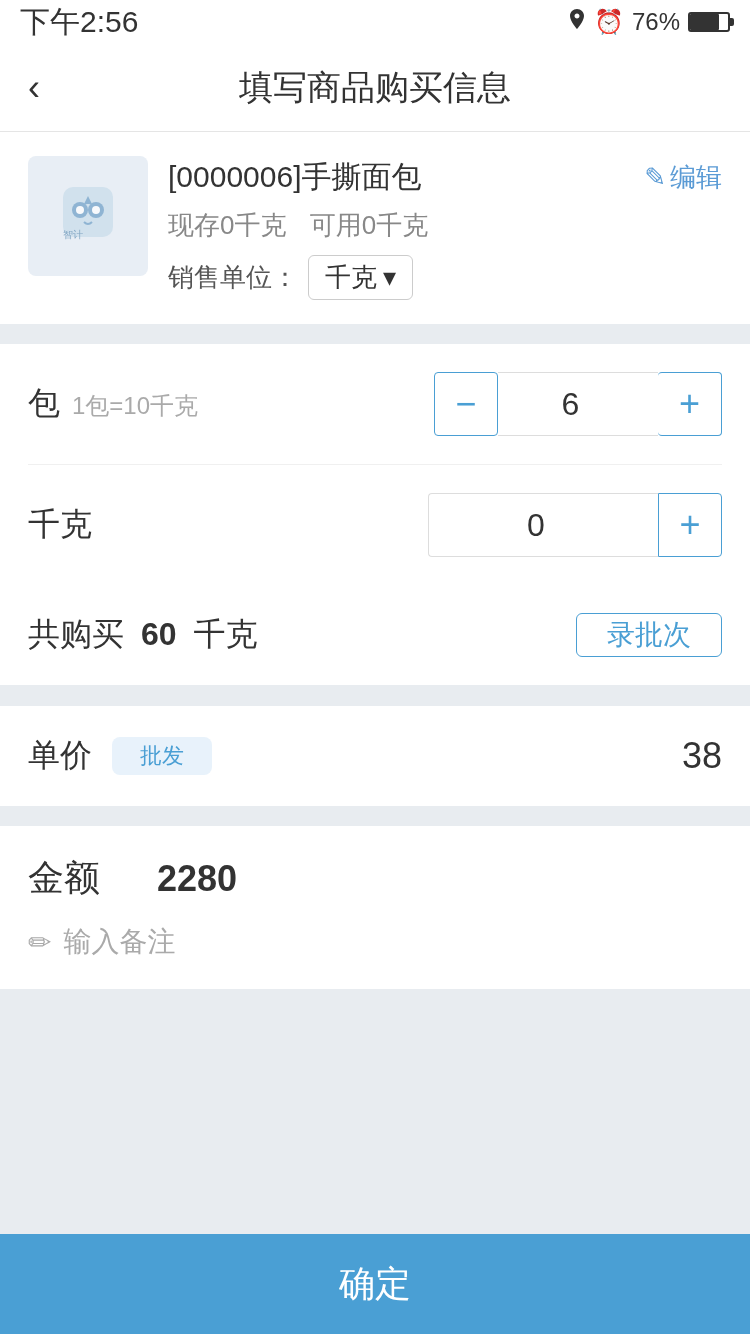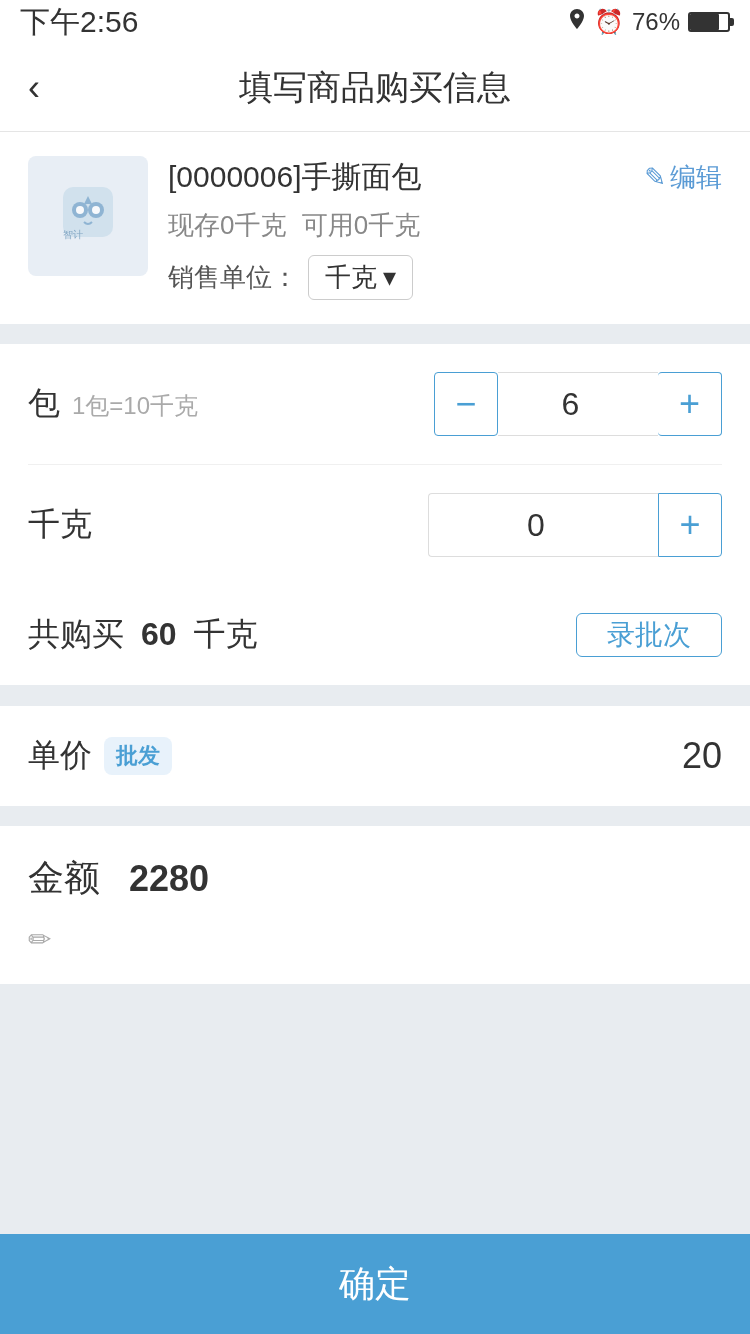--- a/index.html
+++ b/index.html
@@ -268,33 +268,32 @@
       background: #fff;
       padding: 28px;
       border-top: 1px solid #e8ecf0;
       display: flex;
       align-items: center;
       justify-content: space-between;
     }
     .price-label-group {
       display: flex;
       align-items: center;
-      gap: 12px;
+      gap: 20px;
     }
     .price-label {
       font-size: 32px;
       color: #333;
     }
     .price-tag {
       font-size: 22px;
       color: #4a9fd4;
       background: #e8f2fb;
-      padding: 4px 12px;
+      padding: 4px 28px;
       border-radius: 8px;
-      font-weight: bold;
     }
     .price-ref-btn {
       border: 1px solid #e07b30;
       color: #e07b30;
       background: #fff;
       font-size: 26px;
       padding: 8px 20px;
       border-radius: 6px;
       cursor: pointer;
       display: flex;
@@ -312,20 +311,21 @@
       background: #fff;
       padding: 28px;
       border-top: 20px solid #e8ecf0;
     }
     .amount-row {
       display: flex;
       align-items: center;
       font-size: 36px;
       color: #333;
       font-weight: 500;
+      gap: 28px;
     }
     .amount-label {
       font-size: 36px;
       color: #333;
       font-weight: 500;
       margin-right: 16px;
     }
     .amount-value {
       font-size: 36px;
       color: #333;
@@ -412,21 +412,21 @@
           <path d="M26 40 Q30 44 34 40" stroke="#6a9cc5" stroke-width="2" fill="none"></path>
           <polygon points="30,14 26,22 34,22" fill="#6a9cc5"></polygon>
           <text x="5" y="56" font-size="10" fill="#5a8ab0">智计</text>
         </svg>
       </span>
     </div>
     <div class="product-info">
       <div class="product-name">[0000006]手撕面包</div>
       <div class="product-stock">
         <span>现存0千克</span>
-        <span style="margin-left:8px;">可用0千克</span>
+        <span style="margin-left:16px;">可用0千克</span>
       </div>
       <div class="product-unit-row">
         <span>销售单位：</span>
         <div class="unit-dropdown">
           <span>千克</span>
           <span>▾</span>
         </div>
       </div>
     </div>
     <div class="edit-btn">
@@ -472,30 +472,31 @@
     <button class="batch-btn">录批次</button>
   </div>
 
   <div class="section-divider"></div>
 
   <div class="price-section">
     <div class="price-label-group">
       <span class="price-label">单价</span>
       <span class="price-tag">批发</span>
     </div>
-    <span class="price-value">20</span>
+    <span class="price-value">38</span>
   </div>
 
   <div class="amount-section">
     <div class="amount-row">
       <span class="amount-label">金额</span>
       <span class="amount-value">2280</span>
     </div>
     <div class="note-row">
       <span class="note-icon">✏</span>
+      <span>输入备注</span>
     </div>
   </div>
 
   <div class="empty-area" style="height: 320px; background: #e8ecf0;"></div>
 
 </div>
 
 <button class="confirm-btn">确定</button>
 
 </body></html>

